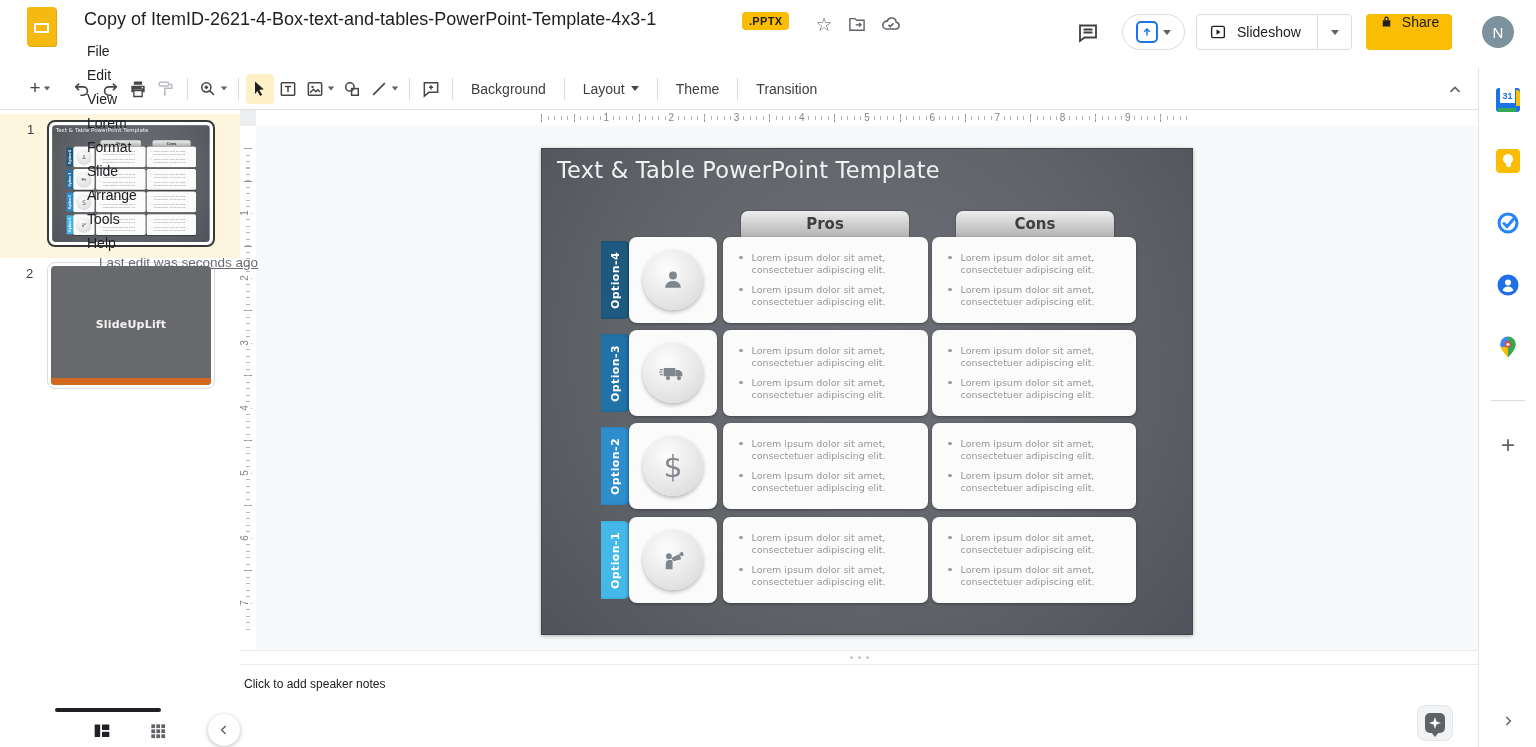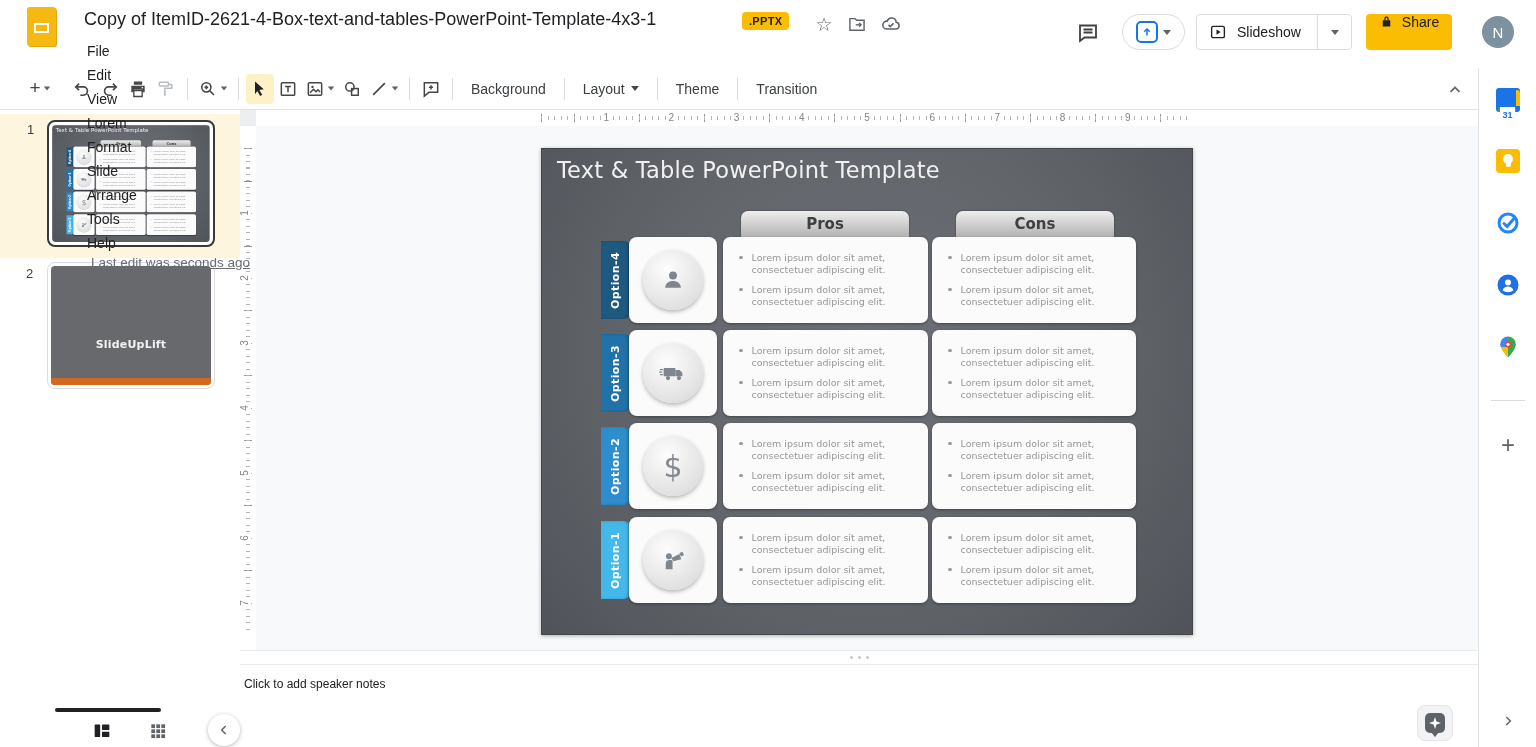--- a/index.html
+++ b/index.html
@@ -12,21 +12,21 @@
   .slides-logo { position:absolute; left:27px; top:7px; width:29px; height:39px; background:#F5B912; border-radius:3px; box-shadow:1px 1px 0 #e3a70c; }
   .slides-logo .inner-rect { position:absolute; left:7px; top:16px; width:15px; height:10px; border:2.5px solid #fff; border-radius:1px; }
   .doc-title { position:absolute; left:84px; top:9px; font-size:18px; color:#202124; white-space:nowrap; }
   .pptx-badge { position:absolute; left:742px; top:12px; background:#fbbc04; color:#202124; font-size:11px; font-weight:bold; padding:3px 7px; border-radius:4px; letter-spacing:.3px; }
   .tb-ico { position:absolute; top:13px; width:22px; height:22px; display:flex; align-items:center; justify-content:center; color:#5f6368; cursor:pointer; }
   .star-btn { left:813px; font-size:19px; }
   .folder-btn { left:846px; }
   .cloud-btn { left:880px; }
   .menubar { position:absolute; left:79px; top:39px; display:flex; height:26px;flex-direction:column; }
   .menu-item { font-size:14px; color:#202124; padding:0 8px; height:24px; line-height:24px; border-radius:4px; cursor:pointer; }
-  .last-edit { font-size:13.5px; color:#696d71; text-decoration:underline; margin-left:12px; cursor:pointer; white-space:nowrap; }
+  .last-edit { font-size:13.5px; color:#696d71; text-decoration:underline; margin-left:20px; cursor:pointer; white-space:nowrap; }
 
   .comment-history { position:absolute; left:1074px; top:19px; width:28px; height:28px; display:flex; align-items:center; justify-content:center; cursor:pointer; }
   .present-pill { position:absolute; left:1122px; top:14px; width:63px; height:36px; border:1px solid #dadce0; border-radius:18px; display:flex; align-items:center; justify-content:center; gap:5px; cursor:pointer; background:#fff; }
   .present-box { width:22px; height:22px; border:2px solid #1a73e8; border-radius:5px; display:flex; align-items:center; justify-content:center; }
   .caret { width:0; height:0; border-left:4px solid transparent; border-right:4px solid transparent; border-top:5px solid #5f6368; }
   .slideshow-btn { position:absolute; left:1196px; top:14px; width:156px; height:36px; border:1px solid #dadce0; border-radius:4px; background:#fff; display:flex; align-items:center; cursor:pointer; }
   .slideshow-main { display:flex; align-items:center; gap:10px; padding:0 12px; height:100%; flex:1; }
   .slideshow-label { font-size:14px; font-weight:500; color:#202124; }
   .slideshow-caret-part { width:34px; height:100%; border-left:1px solid #dadce0; display:flex; align-items:center; justify-content:center; }
   .share-btn { position:absolute; left:1366px; top:14px; width:86px; height:36px; background:#fbbc04; border-radius:4px; display:flex; align-items:flex-start; justify-content:center; gap:8px; cursor:pointer; }
@@ -47,21 +47,21 @@
   .filmstrip { position:absolute; left:0; top:110px; width:240px; height:600px; background:#fff; z-index:10; }
   .thumb-highlight { position:absolute; left:0; top:4px; width:240px; height:144px; background:#fdf5de; }
   .thumb-num { position:absolute; font-size:13px; color:#3c4043; }
   .num1 { left:27px; top:12px; }
   .num2 { left:26px; top:156px; }
   .thumb1 { position:absolute; left:47px; top:10px; width:168px; height:127px; background:#fff; border:2px solid #37393b; border-radius:8px; cursor:pointer; }
   #thumb1-holder { position:absolute; left:3px; top:3px; width:158px; height:117px; overflow:hidden; border-radius:4px; }
   #thumb1-holder .slide-surface { position:absolute; left:0; top:0; transform:scale(0.242); transform-origin:0 0; box-shadow:none; }
   .thumb2 { position:absolute; left:47px; top:152px; width:168px; height:127px; background:#fff; border:1px solid #dadce0; border-radius:8px; cursor:pointer; }
   .thumb2-inner { position:absolute; inset:3px; background:#67696c; border-radius:4px; overflow:hidden; }
-  .thumb2-label { position:absolute; left:0; right:0; top:44%; text-align:center; font-family:"DejaVu Sans", sans-serif; font-size:11px; font-weight:bold; color:#f2f2f2; letter-spacing:.2px;margin-top:20px; }
+  .thumb2-label { position:absolute; left:0; right:0; top:44%; text-align:center; font-family:"DejaVu Sans", sans-serif; font-size:11px; font-weight:bold; color:#f2f2f2; letter-spacing:.2px; }
   .thumb2-bar { position:absolute; left:0; right:0; bottom:0; height:7px; background:#d2691e; }
 
   
   .canvas-bg { position:absolute; left:240px; top:110px; width:1238px; height:540px; background:#f8f9fa; z-index:1; }
   .ruler-corner { position:absolute; left:240px; top:110px; width:16px; height:16px; background:#eceef0; z-index:5; }
   .h-ruler { position:absolute; left:256px; top:110px; width:1222px; height:16px; background:#fff; z-index:5; }
   .h-ticks { position:absolute; left:285px; top:0; width:652px; height:16px;
      background-image:
        repeating-linear-gradient(to right, #b2b6bb 0 1px, transparent 1px 6.52px),
        repeating-linear-gradient(to right, #8f9499 0 1px, transparent 1px 32.6px);
@@ -122,21 +122,21 @@
   .sp-btn { position:absolute; left:17px; width:24px; height:24px; cursor:pointer; }
   .sp-cal { top:20px; } .sp-keep { top:81px; } .sp-tasks { top:143px; } .sp-contacts { top:205px; } .sp-maps { top:267px; }
   .sp-divider { position:absolute; left:12px; top:332px; width:34px; height:1px; background:#dadce0; }
   .sp-plus { top:365px; display:flex; align-items:center; justify-content:center; color:#5f6368; font-size:24px; font-weight:300; }
   .sp-expand { position:absolute; left:18px; top:642px; width:22px; height:22px; display:flex; align-items:center; justify-content:center; cursor:pointer; color:#5f6368; }
 
   .cal-icon { position:relative; width:24px; height:24px; }
   .cal-icon .base { position:absolute; inset:0; background:#1a73e8; border-radius:3px; }
   .cal-icon .yellow { position:absolute; right:0; top:2px; width:4px; height:16px; background:#fbbc04; border-radius:0 3px 0 0; }
   .cal-icon .green { position:absolute; left:2px; bottom:0; width:18px; height:4px; background:#34a853; }
-  .cal-icon .face { position:absolute; left:4px; top:19px; width:15px; height:15px; background:#fff; display:flex; align-items:center; justify-content:center; font-size:9px; font-weight:bold; color:#1a73e8; }
+  .cal-icon .face { position:absolute; left:4px; top:0; width:15px; height:15px; background:#fff; display:flex; align-items:center; justify-content:center; font-size:9px; font-weight:bold; color:#1a73e8; }
   .keep-icon { width:24px; height:24px; background:#fbbc04; border-radius:4px; position:relative; }
   .keep-icon::before { content:""; position:absolute; left:7px; top:5px; width:10px; height:10px; border-radius:50%; background:#fff; }
   .keep-icon::after { content:""; position:absolute; left:9.5px; top:14px; width:5px; height:4px; background:#fff; border-radius:0 0 2px 2px; }
 
   svg { display:block; }
 </style>
 </head>
 <body>
 
 <div class="app">

